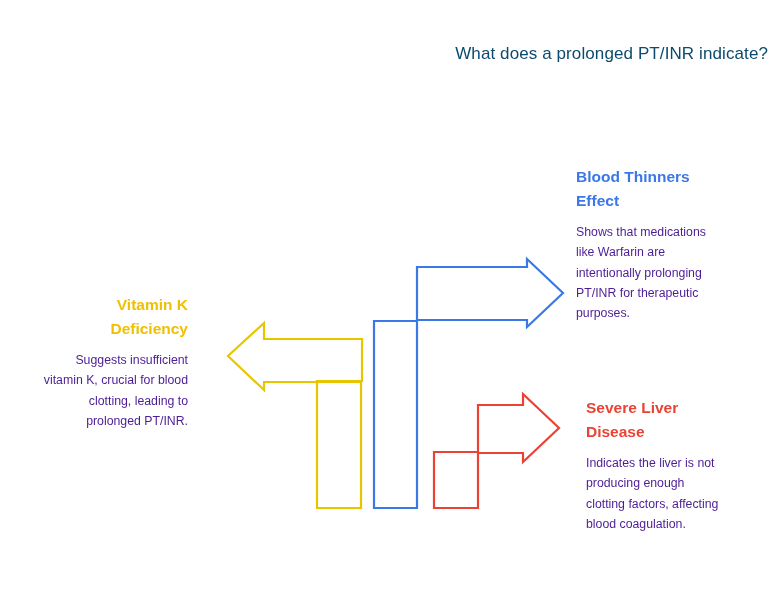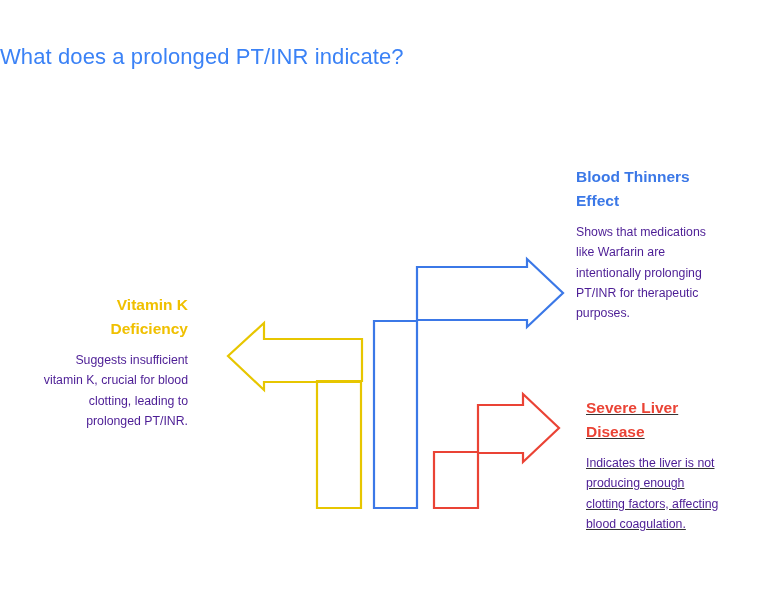--- a/index.html
+++ b/index.html
@@ -18,23 +18,23 @@
   #canvas {
     position: relative;
     width: 768px;
     height: 594px;
   }
   #title {
     position: absolute;
     top: 44px;
     left: 0;
     width: 768px;
-    text-align: left;
-    font-size: 22px;
-    color: #3b82f6;
+    text-align: right;
+    font-size: 17px;
+    color: #0c4a6e;
     letter-spacing: 0.1px;
   }
   .arrows {
     position: absolute;
     top: 0;
     left: 0;
     width: 768px;
     height: 594px;
   }
   .block {
@@ -70,21 +70,20 @@
     margin-top: 24px;
   }
   #block-bloodthinners .heading { color: #3b78e7; }
 
   
   #block-liver {
     left: 586px;
     top: 396px;
     width: 140px;
     text-align: left;
-    text-decoration: underline;
   }
   #block-liver .heading { color: #ea4335; }
 </style>
 </head>
 <body>
 
 <div id="canvas">
 
   <div id="title">What does a prolonged PT/INR indicate?</div>
 

